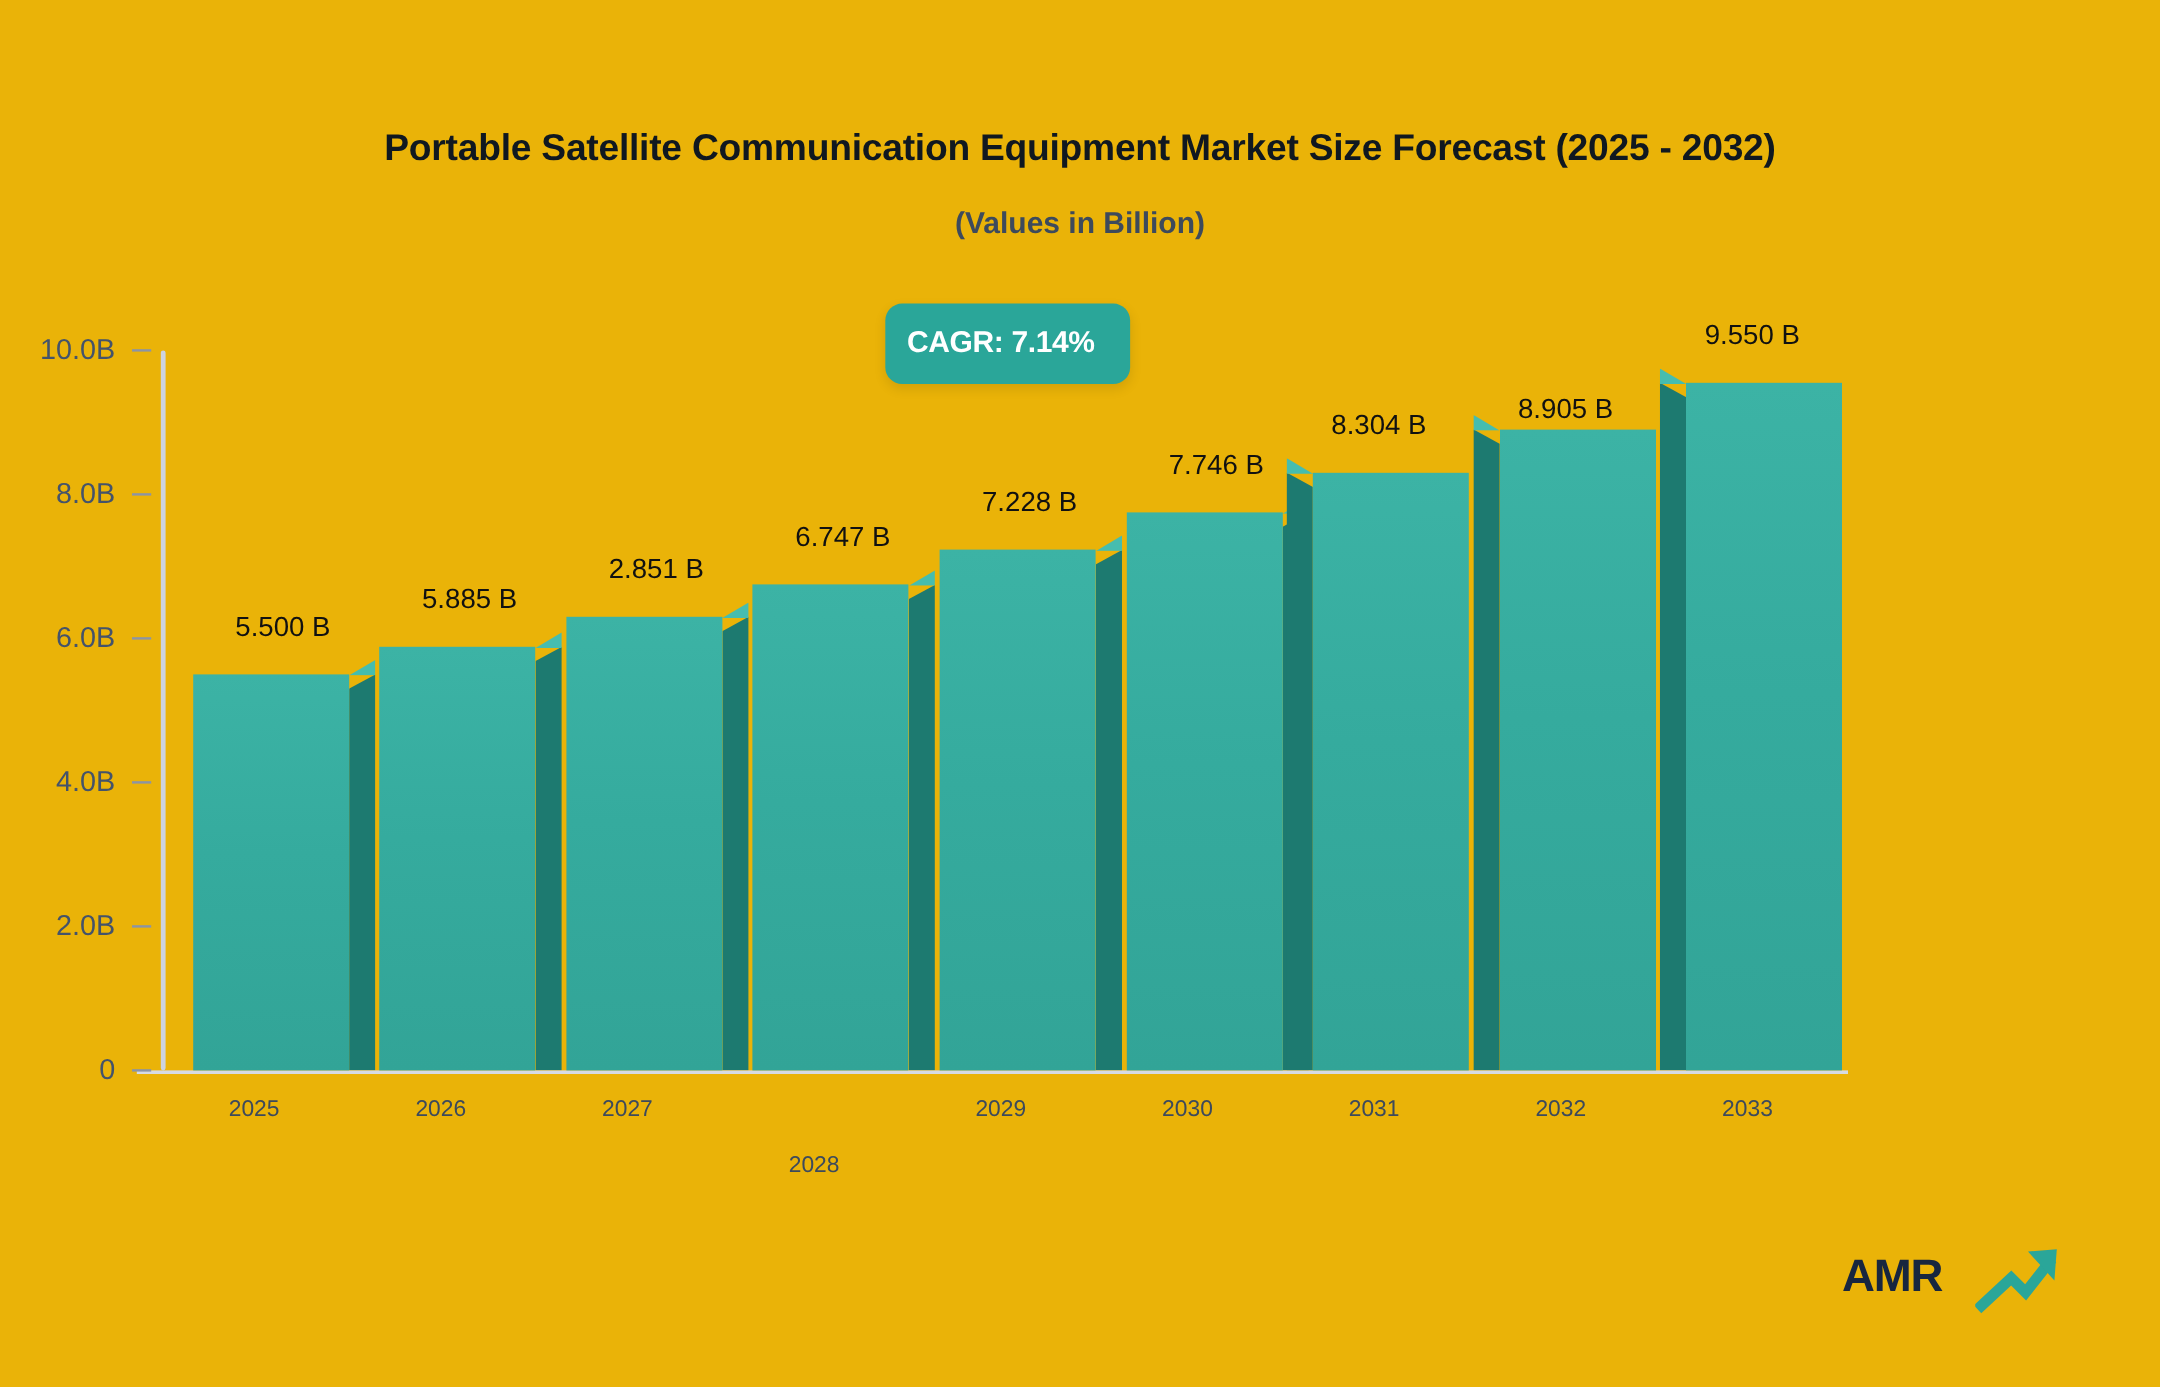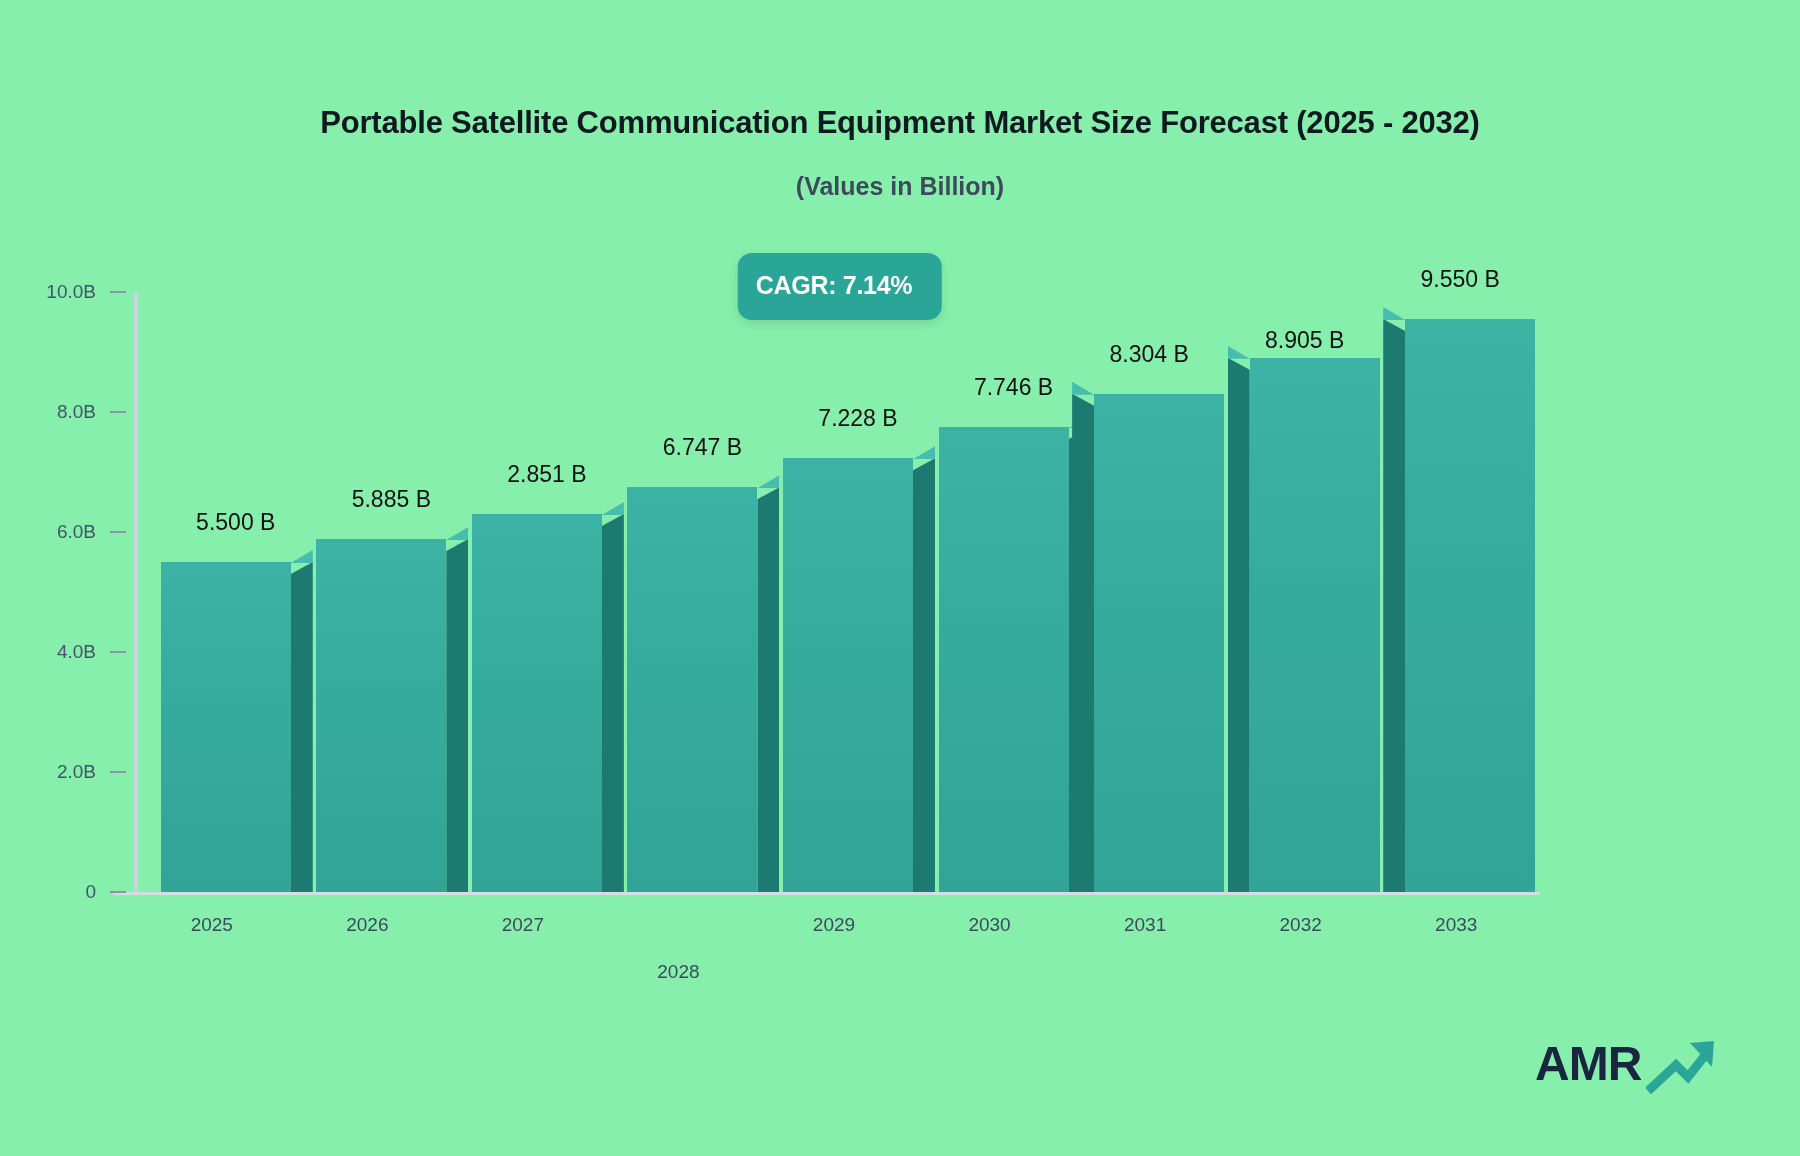--- a/index.html
+++ b/index.html
@@ -13,21 +13,21 @@
     font-family: "Liberation Sans", sans-serif;
     position: relative;
     overflow: hidden;
   }
 
   .chart-card {
     position: absolute;
     left: 0; top: 0;
     width: 1800px;
     height: 1156px;
-    background: #86efac;
+    background: #eab308;
   }
 
   
   .title {
     position: absolute;
     left: 0; right: 0;
     top: 105px;
     text-align: center;
     font-size: 31px;
     font-weight: bold;
@@ -92,21 +92,21 @@
   .ytick {
     position: absolute;
     right: 100%;
     margin-right: 8px;
     transform: translateY(-50%);
     white-space: nowrap;
     text-align: right;
     width: 140px;
   }
   .ytick .lbl {
-    font-size: 19px;
+    font-size: 24px;
     color: #44536b;
     display: inline-block;
     vertical-align: middle;
   }
   .ytick .dash {
     display: inline-block;
     vertical-align: middle;
     width: 16px;
     height: 2.5px;
     background: #8b94a6;
@@ -201,21 +201,21 @@
     position: absolute;
     left: 1535px;
     top: 1035px;
     width: 180px;
     height: 70px;
   }
   .logo-text {
     position: absolute;
     left: 0;
     top: 0;
-    font-size: 48px;
+    font-size: 38px;
     font-weight: bold;
     color: #18263f;
     letter-spacing: -1px;
     line-height: 58px;
   }
   .logo-arrow {
     position: absolute;
     left: 111px;
     top: 4px;
     width: 70px;

